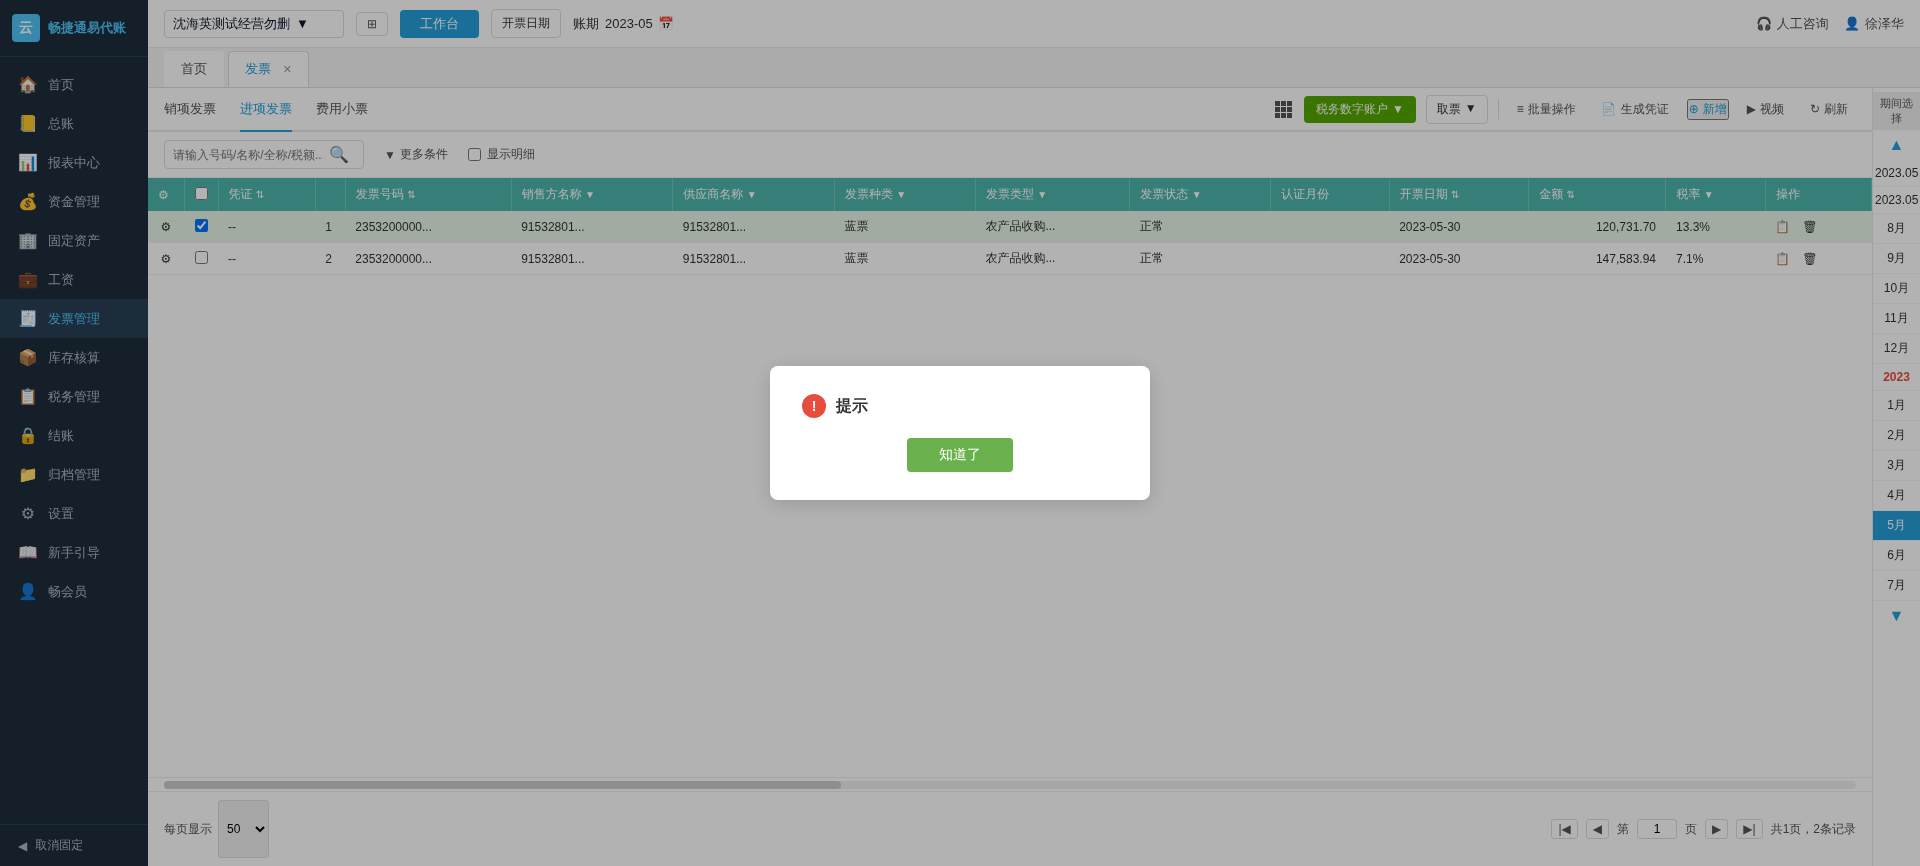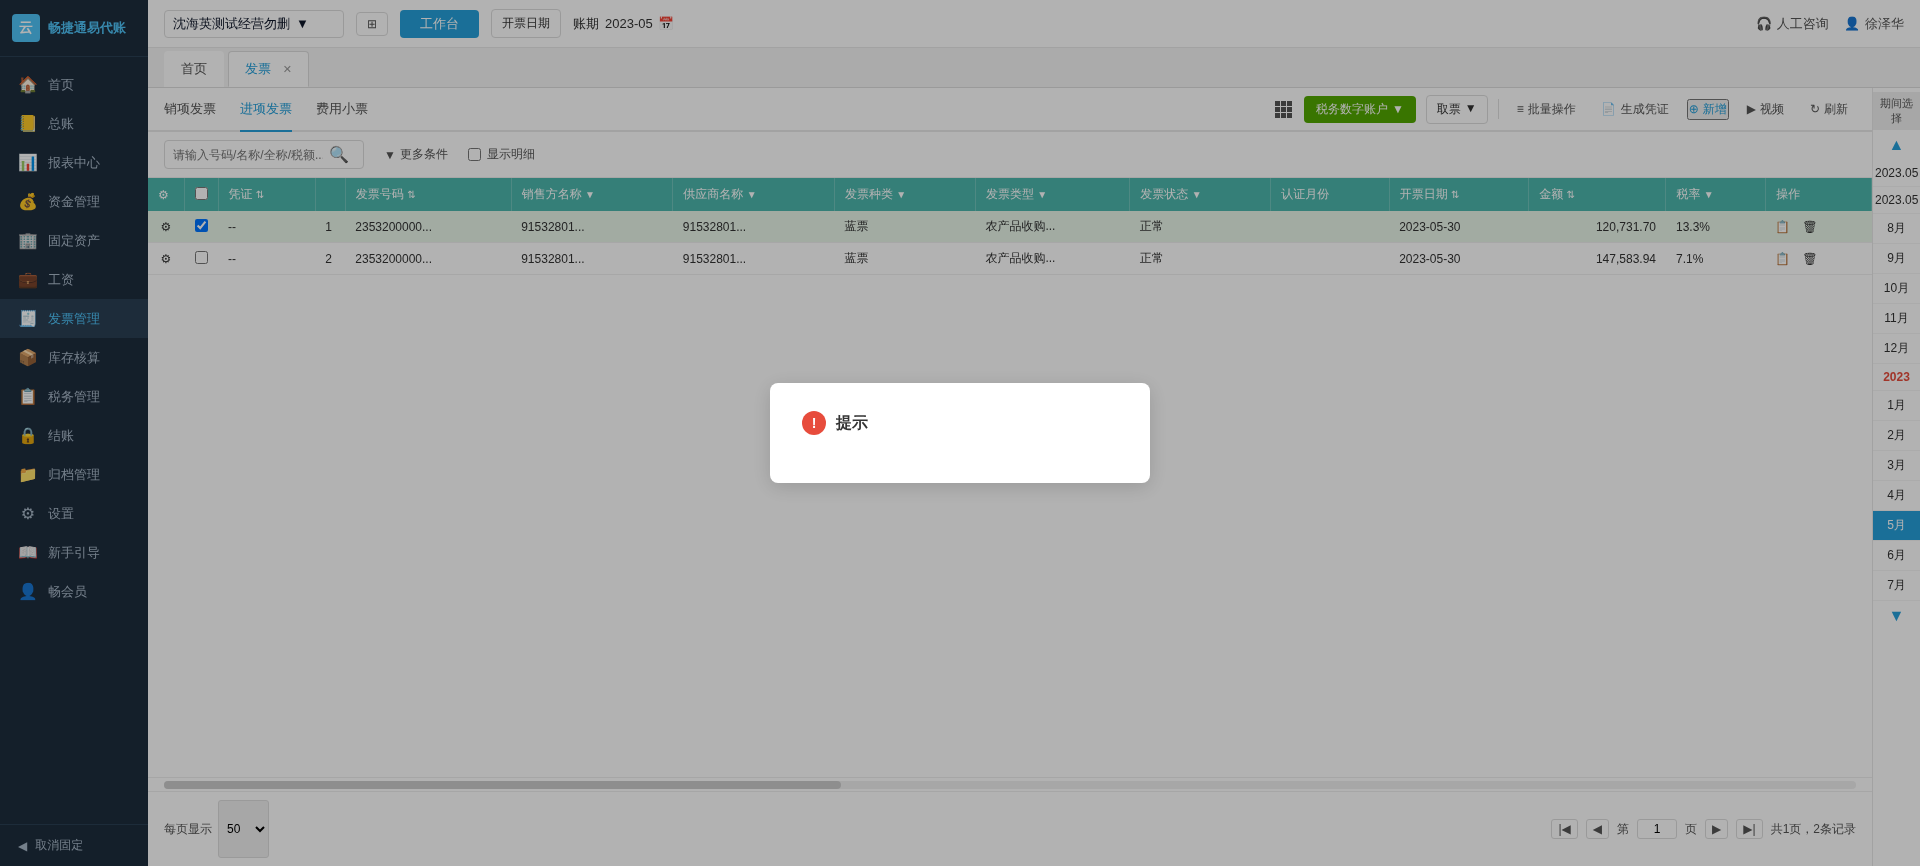--- a/index.html
+++ b/index.html
@@ -797,14 +797,17 @@
     </div>
   </div>
 </div>
 
 <div class="modal-overlay">
   <div class="modal">
     <div class="modal-title">
       <div class="modal-icon-warning">!</div>
       <span>提示</span>
     </div>
+    <div class="modal-footer">
+      <button class="modal-ok-btn">知道了</button>
+    </div>
   </div>
 </div>
 
 </body></html>

